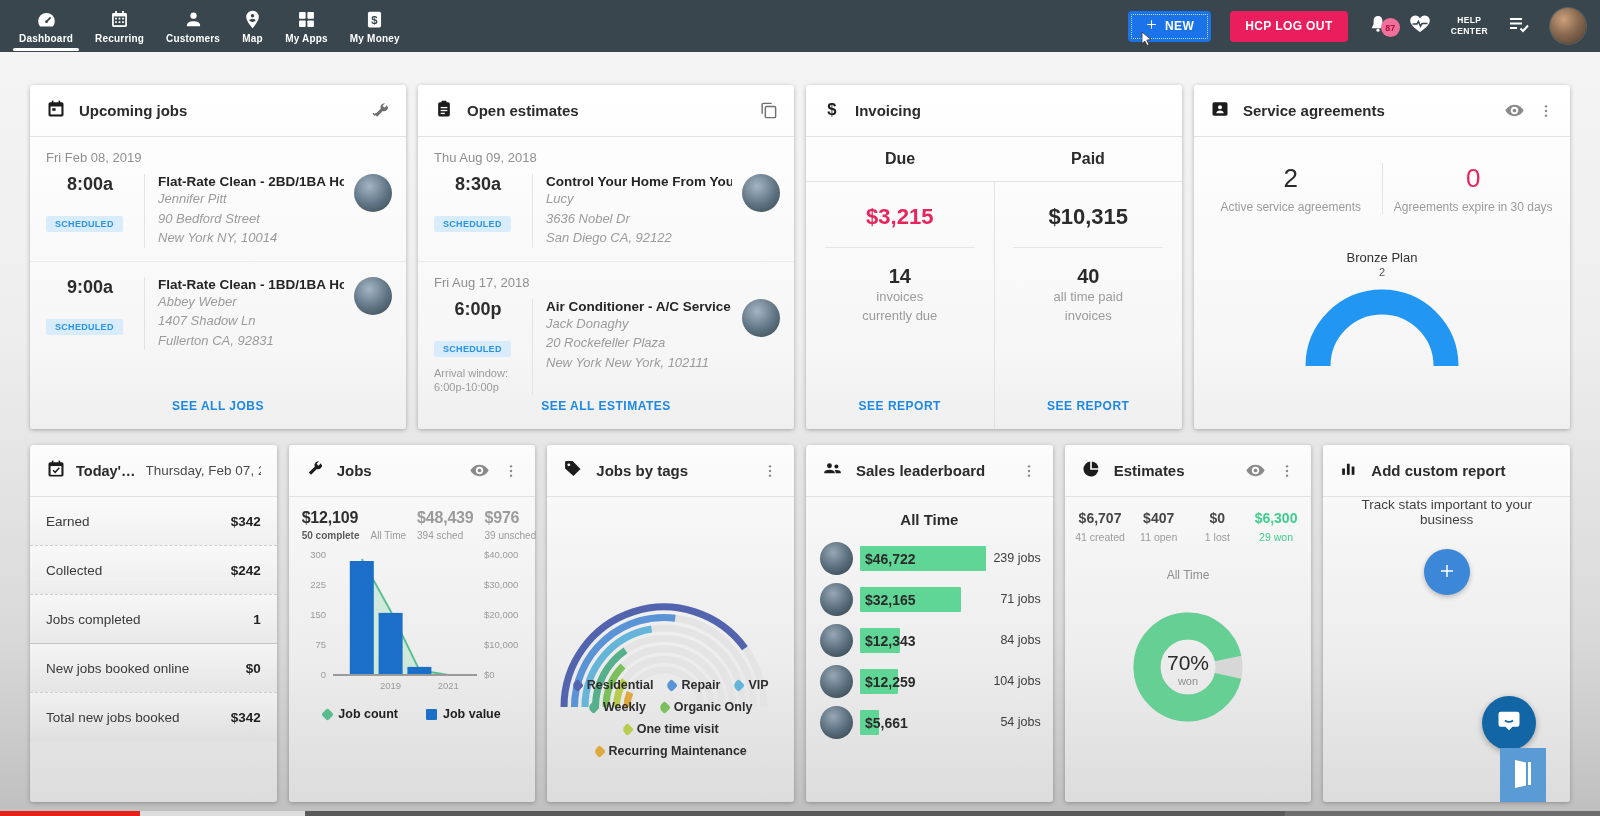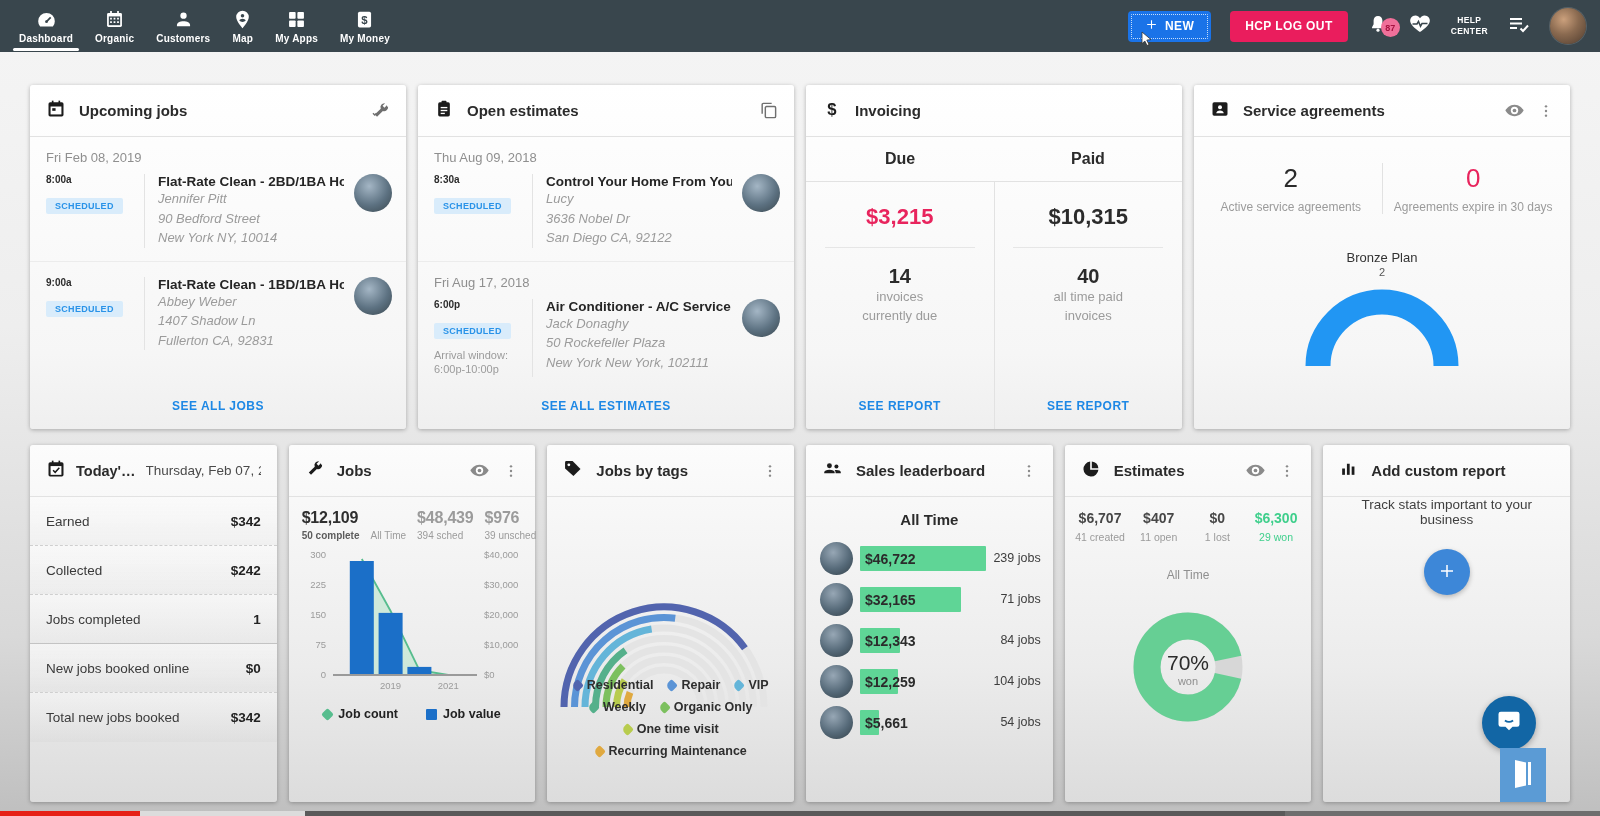--- a/index.html
+++ b/index.html
@@ -39,23 +39,23 @@
   .row2 .card { background:linear-gradient(180deg,#fcfcfc 0%,#ececec 62%,#dcdcdc 100%); }
   .card-head { height:52px; min-height:52px; display:flex; align-items:center; gap:13px; padding:0 16px; border-bottom:1px solid #e2e2e2; }
   .card-title { font-size:15px; font-weight:700; color:#2b2b2b; margin-right:auto; white-space:nowrap; overflow:hidden; }
   .head-action { cursor:pointer; display:flex; align-items:center; }
   .card-body { flex:1; display:flex; flex-direction:column; min-height:0; }
 
   
   .date-line { font-size:13px; color:#8f8f8f; padding:13px 16px 7px; }
   .entry { display:flex; padding:2px 14px 0 16px; gap:10px; }
   .entry-left { width:88px; min-width:88px; }
-  .entry-time { font-size:10px; font-weight:700; color:#2c2c2c; }
+  .entry-time { font-size:18px; font-weight:700; color:#2c2c2c;text-align:center; }
   .badge-status { display:inline-block; background:#d9ecfb; color:#2a93e8; font-size:9px; font-weight:700;
-                  padding:3px 9px; border-radius:2px; letter-spacing:.3px; margin-top:13px; }
+                  padding:3px 9px; border-radius:2px; letter-spacing:.3px; margin-top:21px; }
   .arrival { font-size:11px; color:#9b9b9b; margin-top:9px; line-height:1.35; }
   .entry-main { flex:1; border-left:1px solid #e3e3e3; padding-left:13px; min-width:0; }
   .entry-title { font-size:13.5px; font-weight:700; color:#252525; white-space:nowrap; overflow:hidden; }
   .entry-sub { font-size:13px; color:#9b9b9b; line-height:1.5;font-style:italic; }
   .sm-avatar { width:38px; height:38px; min-width:38px; border-radius:50%;
                background:radial-gradient(circle at 40% 32%, #a4b6c5 0%, #5d7282 55%, #39464d 100%); }
   .entry-div { border:none; border-top:1px solid #ececec; margin:13px 0; }
   .card-link { margin-top:auto; text-align:center; color:#1e88e5; font-size:12px; font-weight:700; letter-spacing:.5px;
                padding:0 0 16px; cursor:pointer; }
 
@@ -171,21 +171,21 @@
             <g fill="#fff">
               <rect x="7" y="10" width="2" height="2"></rect>
               <rect x="11" y="10" width="2" height="2"></rect>
               <rect x="15" y="10" width="2" height="2"></rect>
               <rect x="7" y="14" width="2" height="2"></rect>
               <rect x="11" y="14" width="2" height="2"></rect>
               <rect x="15" y="14" width="2" height="2"></rect>
             </g>
           </svg>
       </span>
-      <span class="nav-label">Organic</span>
+      <span class="nav-label">Recurring</span>
     </div>
     <div class="nav-item">
       <span class="nav-ic">
         <svg width="21" height="21" viewBox="0 0 24 24">
             <circle cx="12" cy="7.6" r="3.6" fill="#fff"></circle>
             <path fill="#fff" d="M4.5 19.8v-1.5c0-2.7 3.4-4.3 7.5-4.3s7.5 1.6 7.5 4.3v1.5z"></path>
           </svg>
       </span>
       <span class="nav-label">Customers</span>
     </div>
@@ -372,21 +372,21 @@
             <div class="entry-time">6:00p</div>
             <span class="badge-status">SCHEDULED</span>
             <div class="arrival">
               <div>Arrival window:</div>
               <div>6:00p-10:00p</div>
             </div>
           </div>
           <div class="entry-main">
             <div class="entry-title">Air Conditioner - A/C Service C…</div>
             <div class="entry-sub">Jack Donaghy</div>
-            <div class="entry-sub">50 Rockefeller Plaza</div>
+            <div class="entry-sub">20 Rockefeller Plaza</div>
             <div class="entry-sub">New York New York, 102111</div>
           </div>
           <div class="sm-avatar"></div>
         </div>
         <div class="card-link">SEE ALL ESTIMATES</div>
       </div>
     </article>
 
     <article class="card">
       <div class="card-head">

